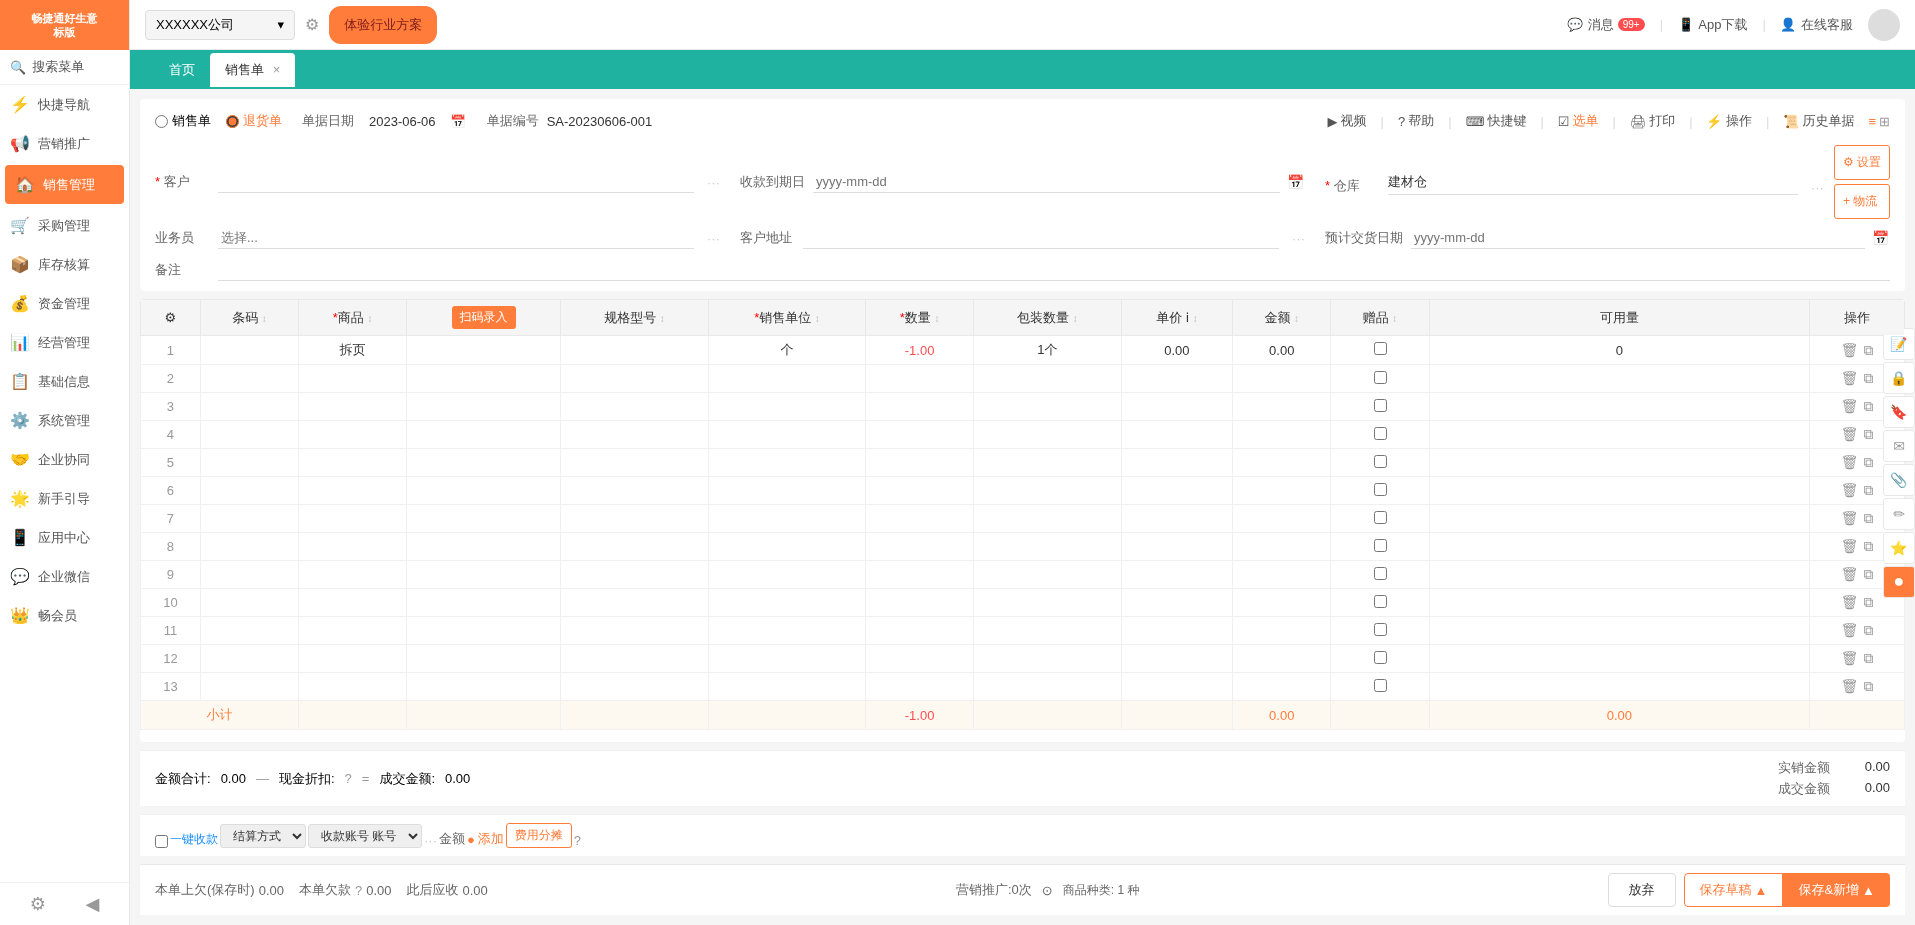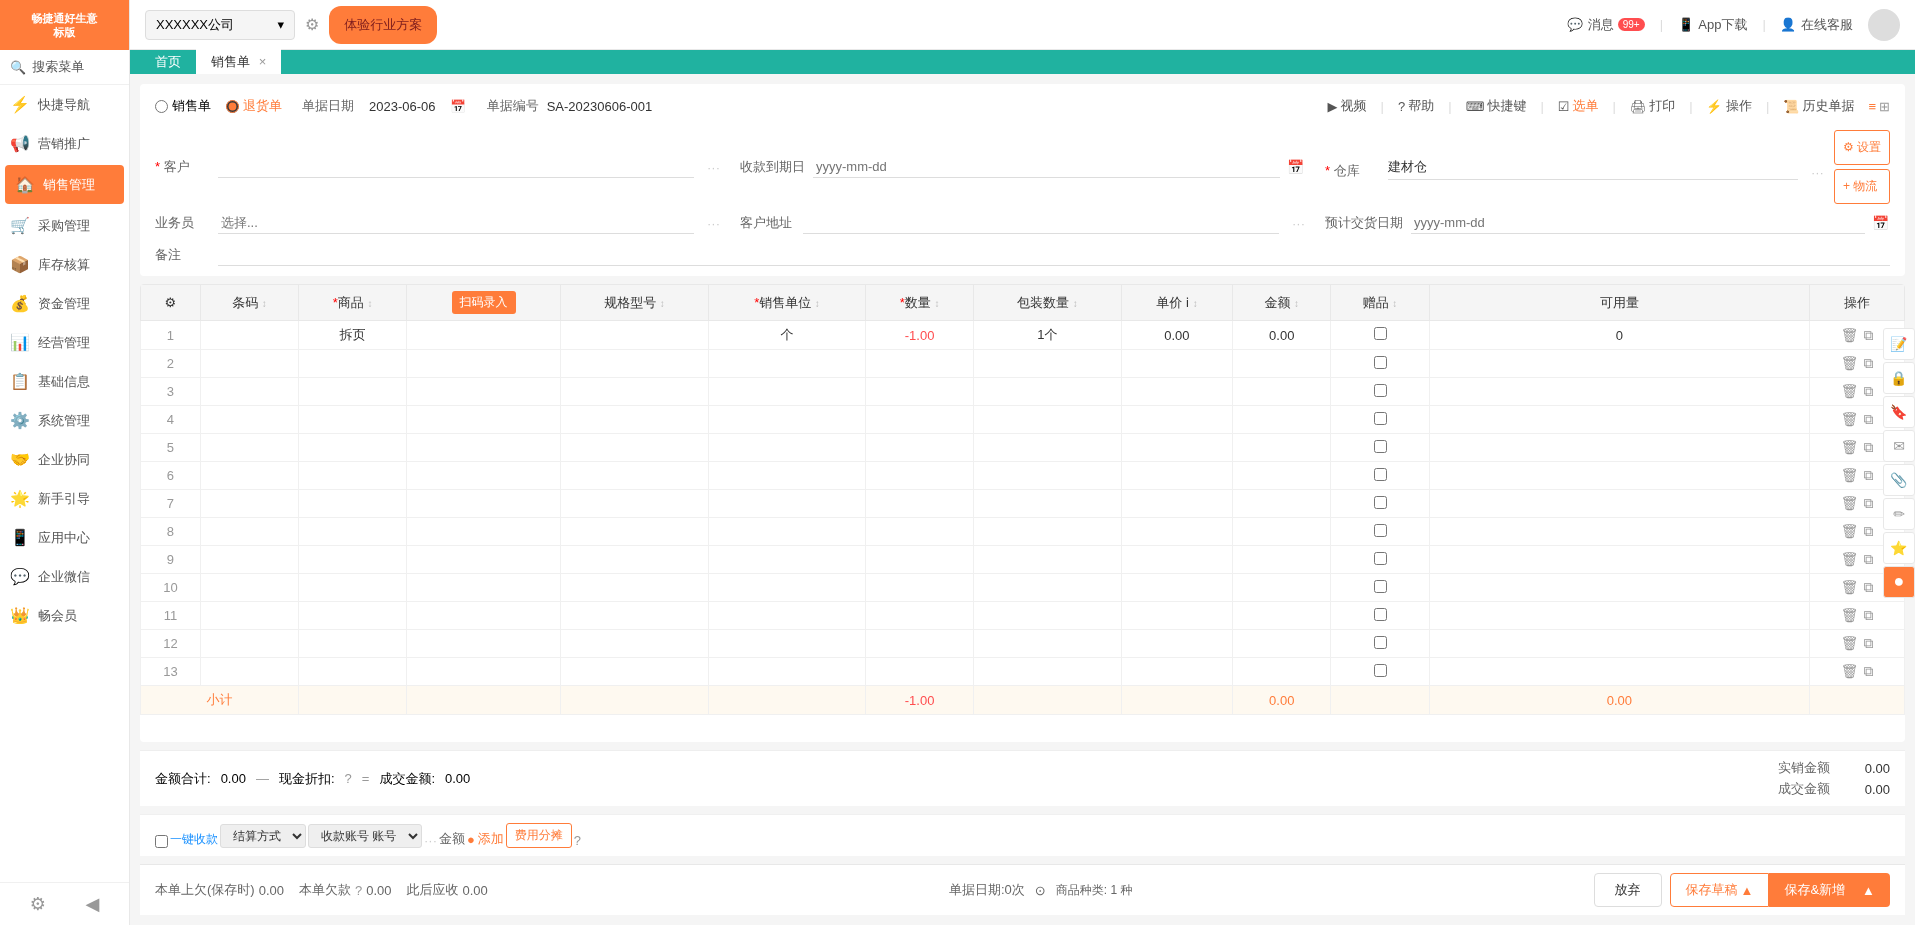--- a/index.html
+++ b/index.html
@@ -25,21 +25,21 @@
     .topbar-left { display: flex; align-items: center; gap: 10px; }
     .company-select { display: flex; align-items: center; background: #f5f5f5; border: 1px solid #ddd; border-radius: 4px; padding: 5px 10px; cursor: pointer; min-width: 150px; justify-content: space-between; }
     .gear-btn { background: none; border: none; cursor: pointer; color: #999; font-size: 16px; }
     .trial-btn { background: #ff7c3a; color: #7f1d1d; border: none; border-radius: 12px; padding: 10px 15px; cursor: pointer; font-size: 13px; }
     .topbar-right { display: flex; align-items: center; gap: 15px; }
     .topbar-right-item { display: flex; align-items: center; gap: 4px; color: #555; cursor: pointer; font-size: 13px; }
     .badge { background: #ff4d4f; color: white; border-radius: 8px; padding: 1px 5px; font-size: 10px; }
     .avatar { width: 32px; height: 32px; background: #ddd; border-radius: 50%; }
 
     
-    .tabbar { height: 24px; background: #20b2a0; display: flex; align-items: center; padding: 0 10px; }
+    .tabbar { height: 39px; background: #20b2a0; display: flex; align-items: center; padding: 0 24px; }
     .tab { padding: 8px 15px; cursor: pointer; color: white; font-size: 13px; border-radius: 4px 4px 0 0; }
     .tab.active { background: white; color: #333; }
     .tab-close { margin-left: 5px; cursor: pointer; color: #999; }
     .tab-home { padding: 8px 15px; color: white; cursor: pointer; }
 
     
     .content { flex: 1; overflow-y: auto; background: #f5f5f5; padding: 10px; display: flex; flex-direction: column; gap: 8px; }
     .radio-group { display: flex; gap: 15px; align-items: center; }
     .radio-item { display: flex; align-items: center; gap: 4px; cursor: pointer; }
     .radio-item input[type="radio"] { accent-color: #ff7c3a; }
@@ -75,33 +75,33 @@
     .footer-eq { color: #999; }
 
     
     .footer-payment { background: white; padding: 8px 15px; display: flex; align-items: flex-end; gap: 2px; border-top: 1px solid #f0f0f0; }
     .one-click-btn { color: #1890ff; cursor: pointer; font-size: 12px; }
     .payment-select { border: 1px solid #ddd; border-radius: 3px; padding: 3px 8px; color: #333; font-size: 12px; }
     .add-btn { background: none; border: none; color: #ff7c3a; cursor: pointer; display: flex; align-items: center; gap: 3px; font-size: 12px; }
     .fee-btn { border: 1px solid #ff7c3a; color: #ff7c3a; background: none; border-radius: 3px; padding: 3px 8px; cursor: pointer; font-size: 12px; }
     .help-icon { color: #999; cursor: pointer; }
     .right-summary { margin-left: auto; display: flex; flex-direction: column; gap: 3px; align-items: flex-end; }
-    .summary-item { display: flex; align-items: center; gap: 10px; font-size: 13px; }
+    .summary-item { display: flex; align-items: flex-start; gap: 10px; font-size: 13px; }
     .summary-label { color: #666; }
     .summary-value { color: #333; font-weight: 500; min-width: 50px; text-align: right; }
 
     
     .bottom-bar { background: white; padding: 8px 15px; display: flex; align-items: center; gap: 15px; border-top: 1px solid #e8e8e8; }
     .bottom-info { display: flex; align-items: center; gap: 15px; font-size: 12px; color: #666; justify-content: space-between; }
     .bottom-info-item { display: flex; align-items: center; gap: 4px; }
     .print-info { margin-left: auto; display: flex; align-items: center; gap: 10px; color: #666; font-size: 12px; }
     .goods-type { color: #666; font-size: 12px; }
     .btn-discard { background: white; border: 1px solid #ddd; border-radius: 4px; padding: 7px 20px; cursor: pointer; color: #333; }
     .btn-save-draft { background: white; border: 1px solid #ff7c3a; color: #ff7c3a; border-radius: 4px; padding: 7px 15px; cursor: pointer; display: flex; align-items: center; gap: 3px; }
-    .btn-save-new { background: #ff7c3a; color: white; border: none; border-radius: 4px; padding: 7px 15px; cursor: pointer; display: flex; align-items: center; gap: 17px; }
+    .btn-save-new { background: #ff7c3a; color: white; border: none; border-radius: 4px; padding: 7px 15px; cursor: pointer; display: flex; align-items: center; gap: 3px; }
     .btn-group { display: flex; }
     .btn-group .btn-save-draft { border-radius: 4px 0 0 4px; }
     .btn-group .btn-save-new { border-radius: 0 4px 4px 0; }
 
     
     .right-float { position: fixed; right: 0; top: 50%; transform: translateY(-50%); display: flex; flex-direction: column; gap: 2px; }
     .float-item { width: 32px; height: 32px; background: white; border: 1px solid #e8e8e8; display: flex; align-items: center; justify-content: center; cursor: pointer; color: #999; font-size: 14px; border-radius: 3px; }
     .float-item.active { background: #ff7c3a; color: white; }
     .orange-btn-small { background: none; border: 1px solid #ff7c3a; color: #ff7c3a; border-radius: 3px; padding: 8px 8px; cursor: pointer; font-size: 12px; display: flex; align-items: center; gap: 3px; }
     
@@ -707,21 +707,21 @@
           <span>本单欠款</span>
           <span class="help-icon">?</span>
           <span>0.00</span>
         </div>
         <div class="bottom-info-item">
           <span>此后应收</span>
           <span>0.00</span>
         </div>
       </div>
       <div class="print-info">
-        <span>单据日期:0次</span>
+        <span>营销推广:0次</span>
         <span>⊙</span>
         <span class="goods-type">商品种类: 1 种</span>
       </div>
       <div style="margin-left:auto; display:flex; gap:8px;">
         <button class="btn-discard">放弃</button>
         <div class="btn-group">
           <button class="btn-save-draft">
             <span>保存草稿</span>
             <span>▲</span>
           </button>

